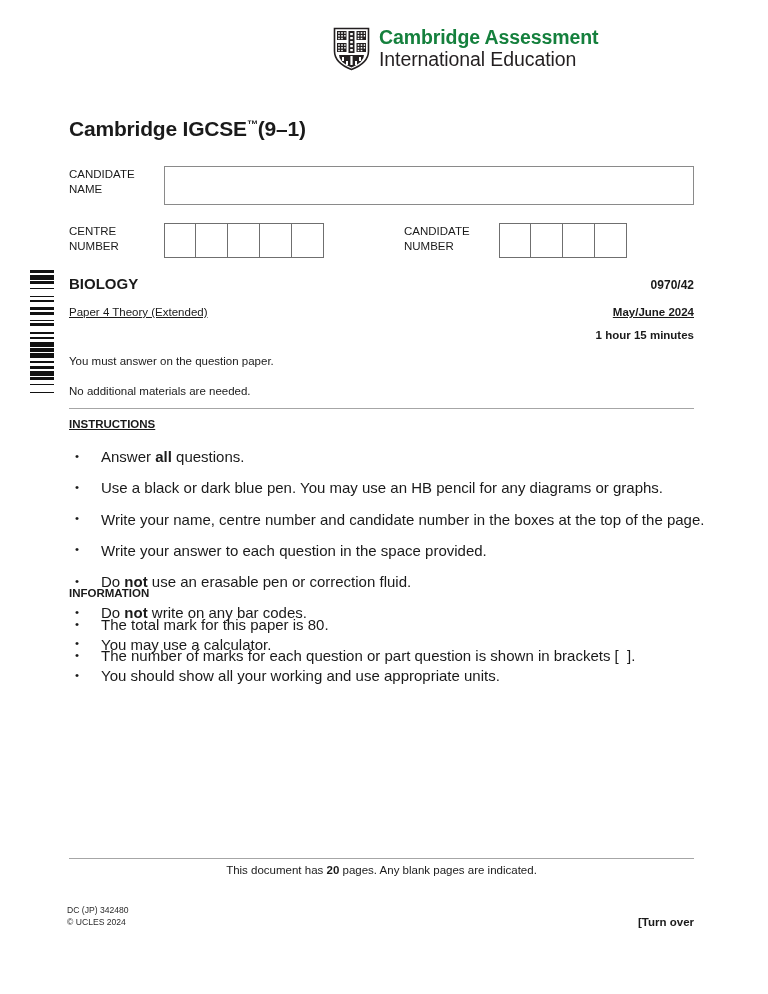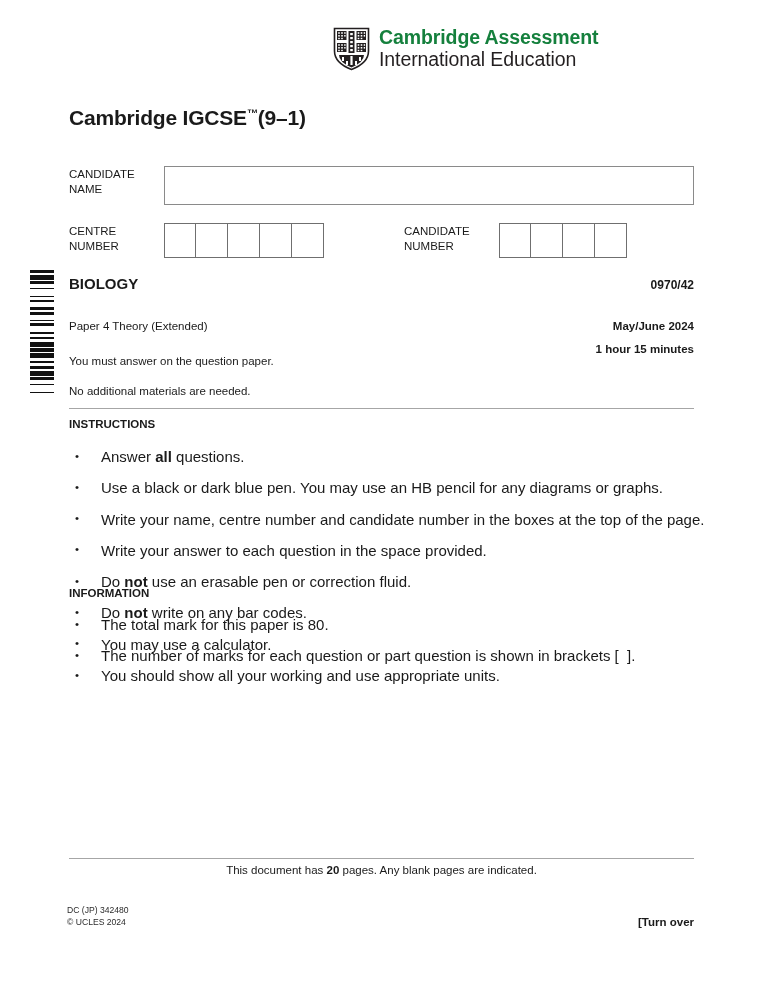--- a/index.html
+++ b/index.html
@@ -44,21 +44,21 @@
     font-size: 19.5px;
     font-weight: normal;
     letter-spacing: -0.1px;
     color: #231f20;
   }
 
   
   #page-title {
     position: absolute;
     left: 69px;
-    top: 106px;
+    top: 117px;
     font-size: 21px;
     font-weight: bold;
     letter-spacing: -0.2px;
     white-space: nowrap;
   }
   #page-title .tm {
     font-size: 11px;
     vertical-align: super;
     font-weight: bold;
   }
@@ -143,21 +143,22 @@
   #subject-name {
     font-size: 15px;
     font-weight: bold;
   }
   #syllabus-code {
     font-size: 12px;
     font-weight: bold;
     margin-left: 46px;
   }
   #paper-row {
-    margin-top: 28px;
+    margin-top: 14px;
+    text-decoration: underline;
   }
   #paper-name {
     font-size: 11.5px;
   }
   #session {
     font-size: 11.5px;
     font-weight: bold;
   }
   #duration-row {
     margin-top: 11px;
@@ -194,21 +195,21 @@
   #rule-top { top: 408px; }
   #rule-bottom { top: 858px; }
 
   
   .section-heading {
     position: absolute;
     left: 69px;
     font-size: 11.5px;
     font-weight: bold;
   }
-  #instructions-heading { top: 418px; }
+  #instructions-heading { top: 418px; text-decoration: underline; }
   #information-heading { top: 587px; }
 
   .bullet-list {
     position: absolute;
     left: 69px;
     margin: 0;
     padding: 0;
     list-style: none;
   }
   #instructions-list { top: 433px; }

